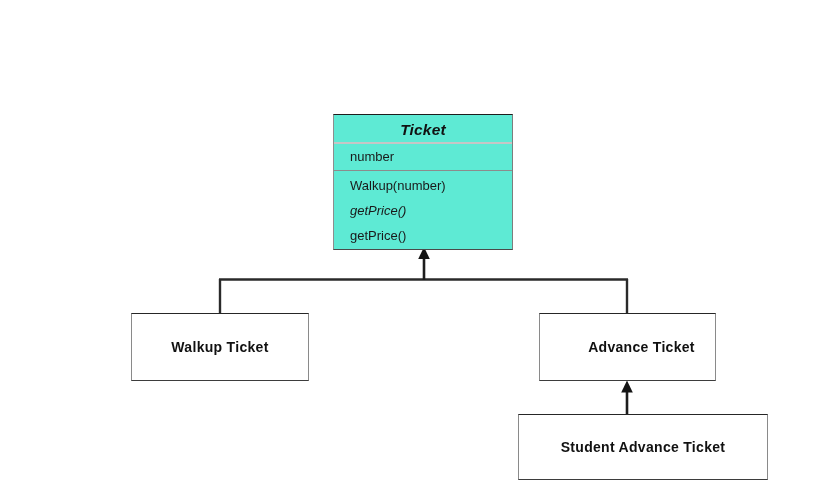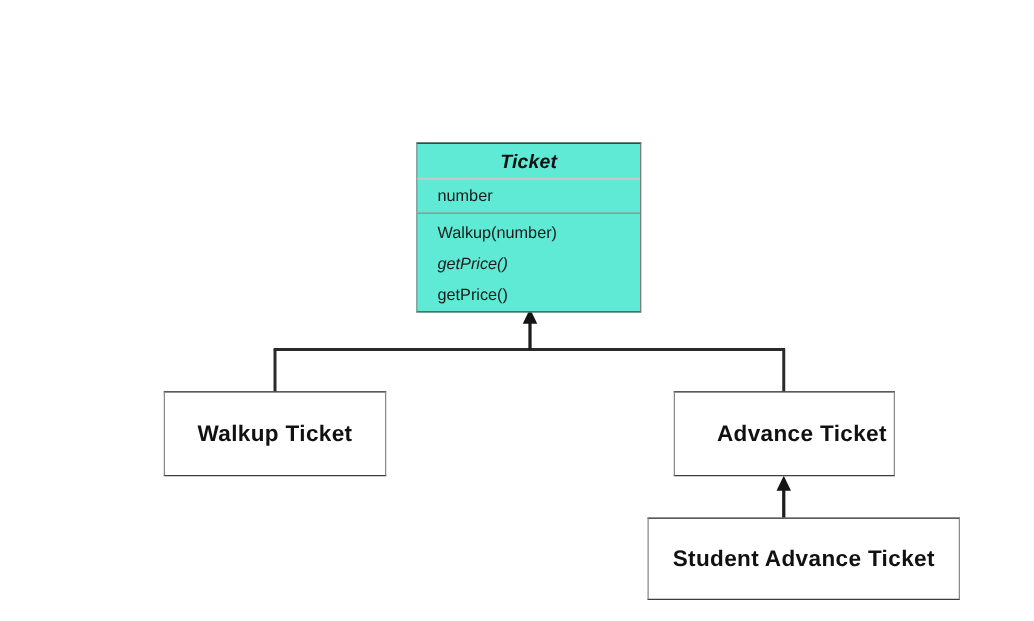--- a/index.html
+++ b/index.html
@@ -90,21 +90,21 @@
     display: flex;
     align-items: center;
     justify-content: center;
     border-top: 1.7px solid #262626;
     border-left: 1.6px solid #8a8a8a;
     border-right: 1.6px solid #8a8a8a;
     border-bottom: 1.7px solid #3d3d3d;
   }
   .leafbox .leaf-text {
     font-weight: bold;
-    font-size: 18px;
+    font-size: 14px;
     color: #111111;
     letter-spacing: 0.3px;
   }
   #walkup-ticket-class {
     left: 131px;
     top: 313px;
     width: 178px;
     height: 68px;
   }
   #advance-ticket-class {

